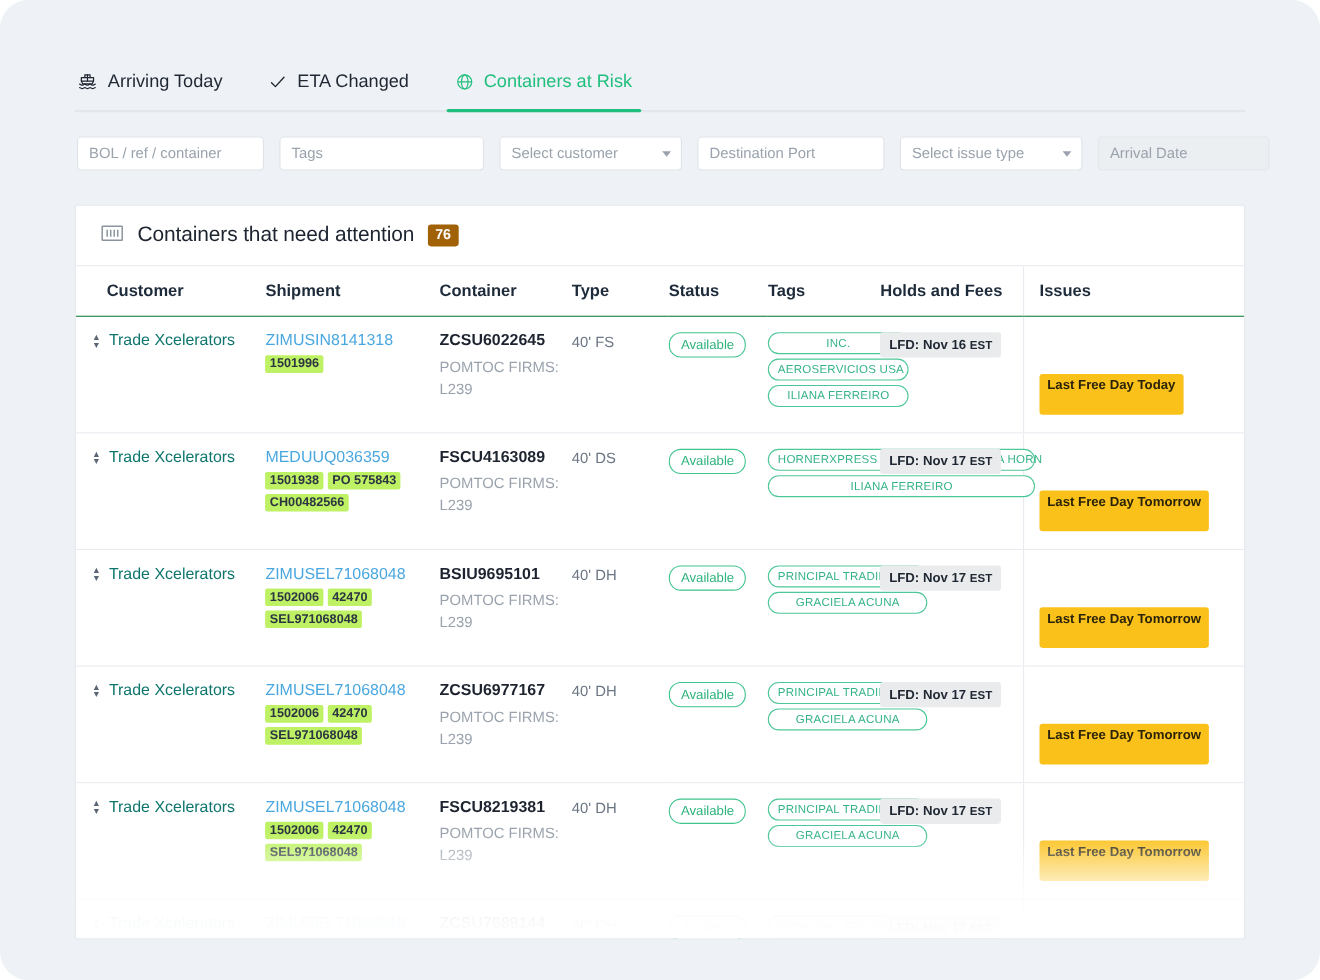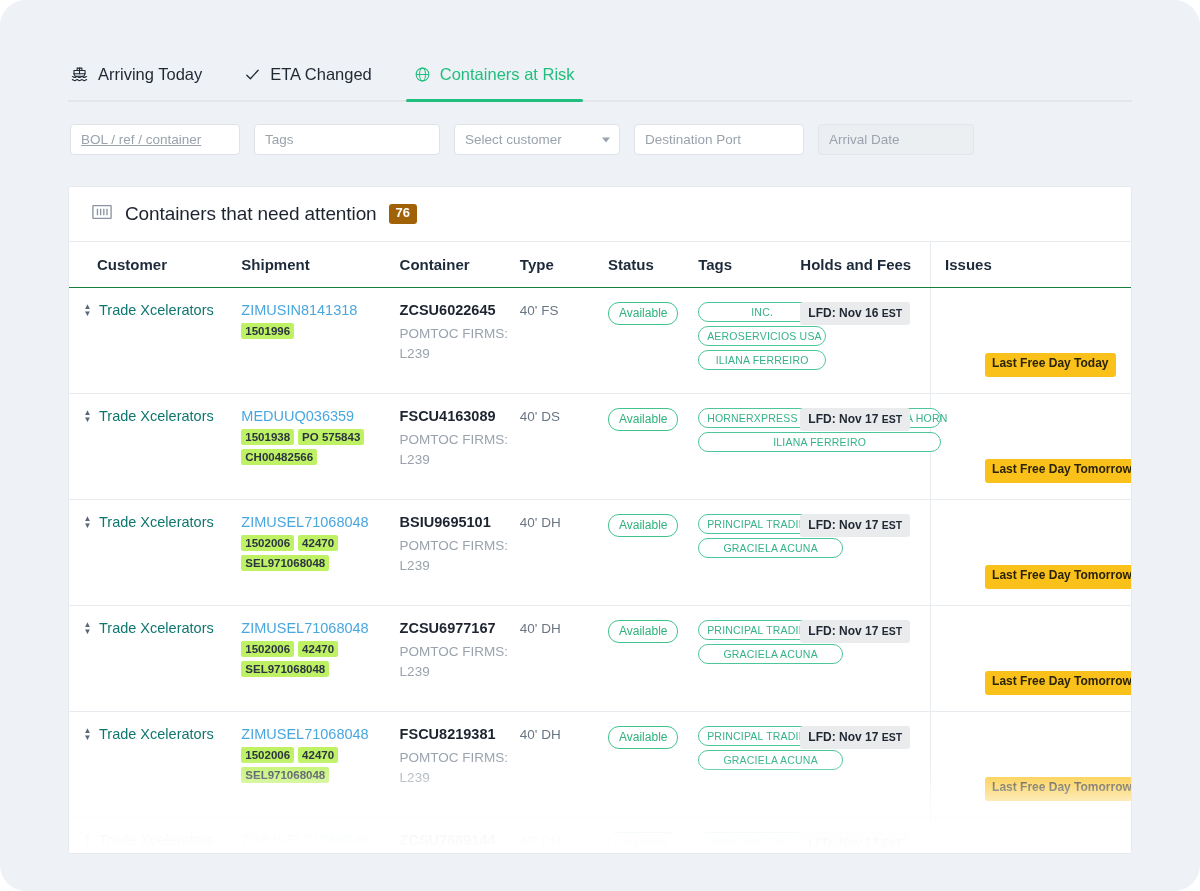--- a/index.html
+++ b/index.html
@@ -52,21 +52,21 @@
     border-radius: 4px;
     background: #fff;
     display: flex; align-items: center;
     padding: 0 10px;
     font-size: 13.5px;
     color: #9aa3ad;
     position: relative;
     white-space: nowrap;
   }
   .field.disabled { background: #eceff2; border-color: #e2e6ea; }
-  .f-bol { width: 170px; text-decoration: underline; }
+  .f-bol { width: 170px; }
   .f-tags { width: 186px; }
   .f-cust { width: 166px; padding-right: 24px; }
   .f-port { width: 170px; }
   .f-issue { width: 166px; padding-right: 24px; }
   .f-date { width: 156px; text-align: center; }
   .caret {
     position: absolute; right: 9px; top: 50%;
     transform: translateY(-50%);
     width: 0; height: 0;
     border-left: 4.5px solid transparent;
@@ -179,23 +179,22 @@
     padding: 4px 8px 5px;
     white-space: nowrap;
   }
   .lfd-chip em { font-style: normal; font-size: 10.5px; font-weight: bold; }
 
   .issue-badge {
     position: absolute; left: 14px; bottom: 16px;
     background: #fbc11b; color: #2a2308;
     font-size: 12px; font-weight: bold;
     border-radius: 3px;
-    padding: 3px 7px 7px;
+    padding: 3px 7px 20px;
     white-space: nowrap;
-    margin-left: 40px;
   }
 
   
   td.c-tags, td.c-hold { overflow: visible; }
   .tag-w-1 { width: 128px; }
   .tag-w-2 { width: 243px; }
   .tag-w-3 { width: 145px; }
 
   
   .fade {
@@ -253,20 +252,24 @@
     </div>
     <div class="field f-tags">
       <span>Tags</span>
     </div>
     <div class="field f-cust">
       <span>Select customer</span>
       <i class="caret"></i>
     </div>
     <div class="field f-port">
       <span>Destination Port</span>
+    </div>
+    <div class="field f-issue">
+      <span>Select issue type</span>
+      <i class="caret"></i>
     </div>
     <div class="field f-date disabled">
       <span>Arrival Date</span>
     </div>
   </div>
 
   <div class="card">
 
     <div class="card-head">
       <span>

